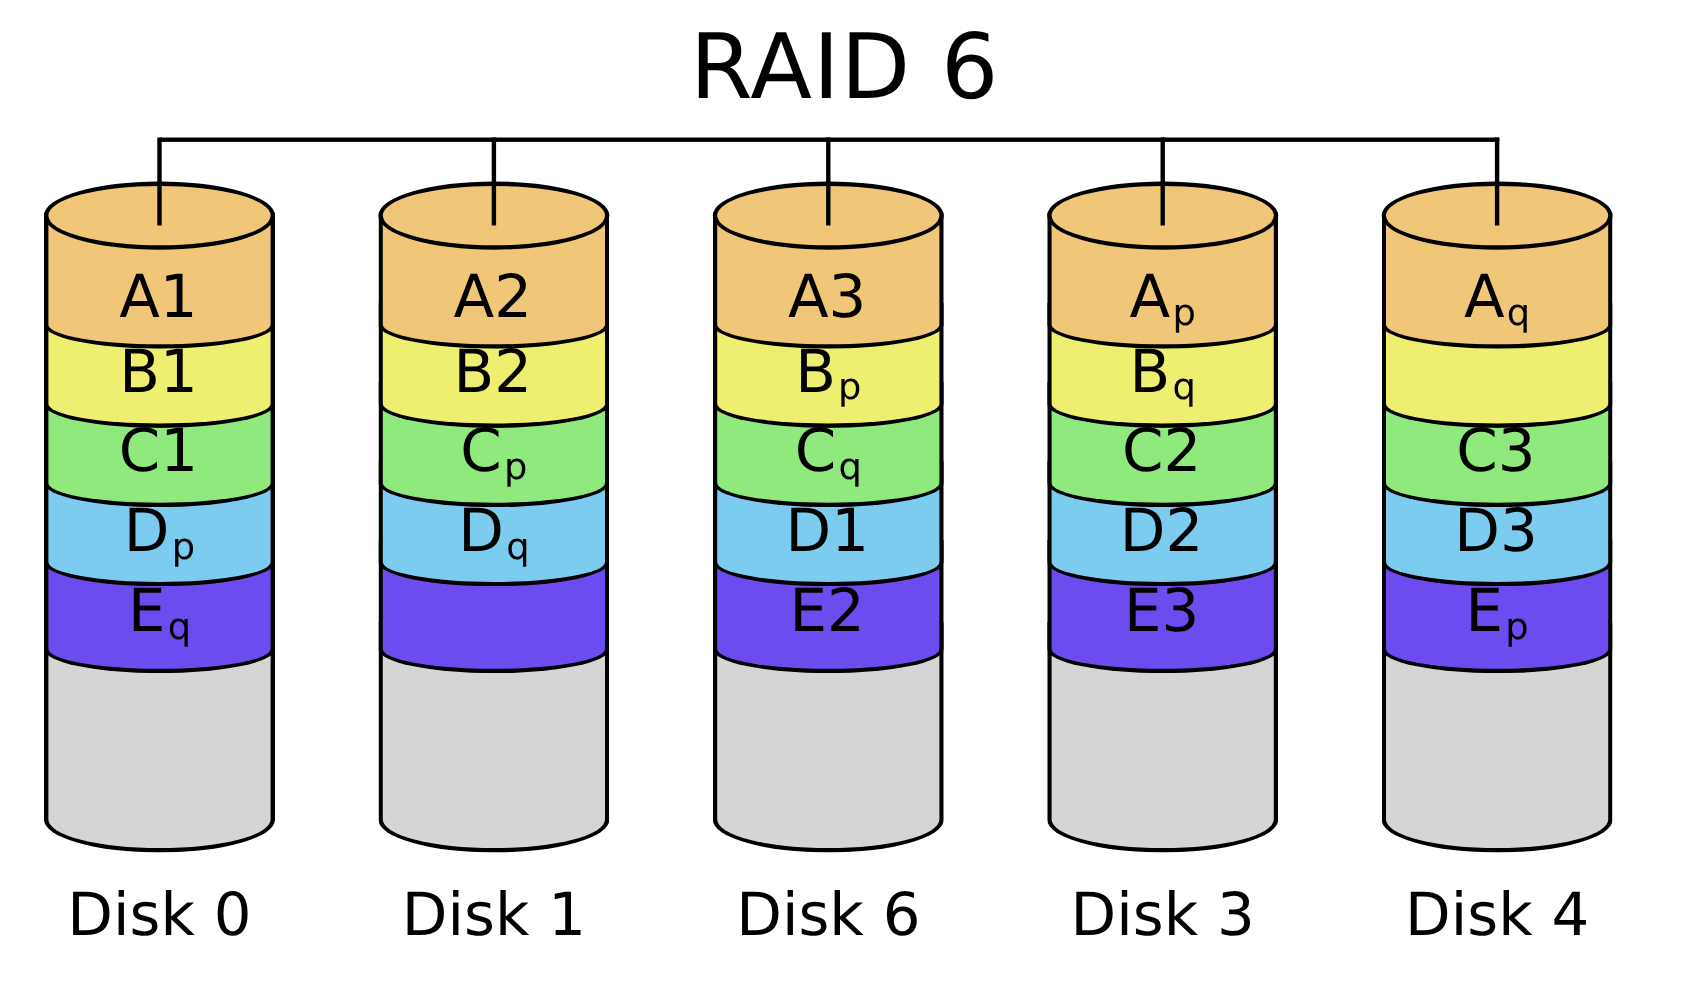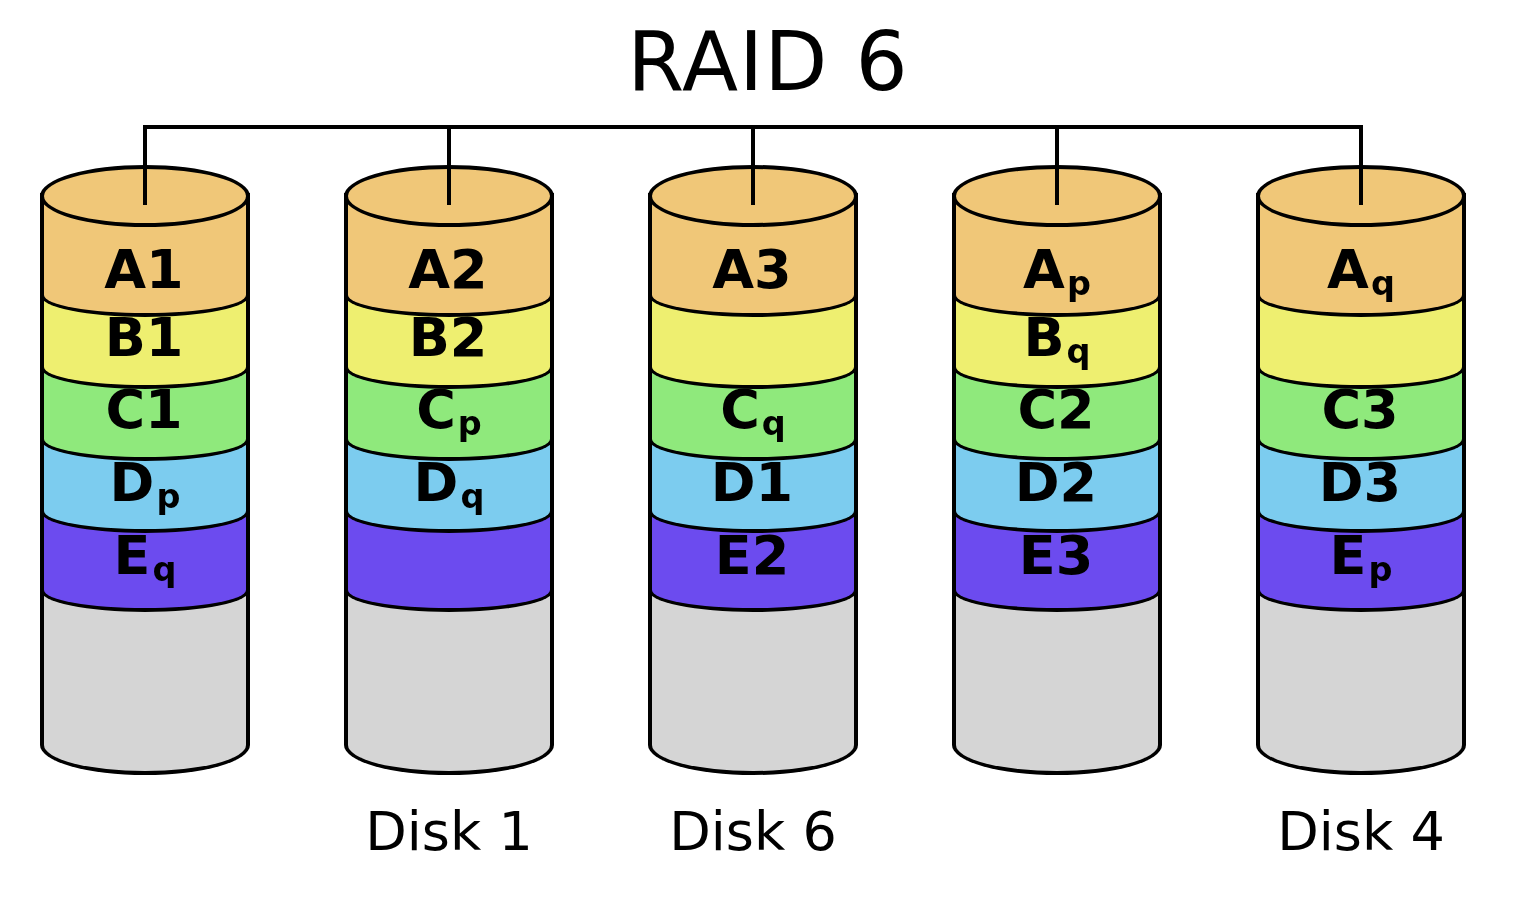--- a/index.html
+++ b/index.html
@@ -24,21 +24,21 @@
     position:absolute;top:125px;left:145px;width:1218px;height:4px;
     background:#000;
   }
   .drop{
     position:absolute;top:125px;width:4px;height:80px;
     background:#000;z-index:20;
   }
   .drop.p0{left:143px}.drop.p1{left:447px}.drop.p2{left:751px}
   .drop.p3{left:1055px}.drop.p4{left:1359px}
 
-  .disk{position:absolute;top:165px;width:210px;height:615px;font-weight:bold;}
+  .disk{position:absolute;top:165px;width:210px;height:615px;}
   .disk.d0{left:40px}.disk.d1{left:344px}.disk.d2{left:648px}
   .disk.d3{left:952px}.disk.d4{left:1256px}
 
   .cap{
     position:absolute;top:0;left:0;width:210px;height:62px;
     box-sizing:border-box;border:4px solid #000;border-radius:50%;
     z-index:9;
   }
   .stripe{
     position:absolute;left:0;width:210px;
@@ -94,20 +94,21 @@
     <div class="stripe sC" style="background-color: rgb(143, 233, 124);"></div>
     <div class="stripe sD" style="background-color: rgb(124, 204, 239);"></div>
     <div class="stripe sE" style="background-color: rgb(108, 75, 239);"></div>
     <div class="stripe sF" style="background-color: rgb(213, 213, 213);"></div>
     <div class="slabel lA"><span>A1</span><span class="sub"></span></div>
     <div class="slabel lB"><span>B1</span><span class="sub"></span></div>
     <div class="slabel lC"><span>C1</span><span class="sub"></span></div>
     <div class="slabel lD"><span>D</span><span class="sub">p</span></div>
     <div class="slabel lE"><span>E</span><span class="sub">q</span></div>
   </div>
+  <div class="diskname n0">Disk 0</div>
 
   <div class="disk d1">
     <div class="cap" style="background-color: rgb(240, 199, 120);"></div>
     <div class="stripe sA" style="background-color: rgb(240, 199, 120);"></div>
     <div class="stripe sB" style="background-color: rgb(238, 239, 112);"></div>
     <div class="stripe sC" style="background-color: rgb(143, 233, 124);"></div>
     <div class="stripe sD" style="background-color: rgb(124, 204, 239);"></div>
     <div class="stripe sE" style="background-color: rgb(108, 75, 239);"></div>
     <div class="stripe sF" style="background-color: rgb(213, 213, 213);"></div>
     <div class="slabel lA"><span>A2</span><span class="sub"></span></div>
@@ -119,40 +120,42 @@
 
   <div class="disk d2">
     <div class="cap" style="background-color: rgb(240, 199, 120);"></div>
     <div class="stripe sA" style="background-color: rgb(240, 199, 120);"></div>
     <div class="stripe sB" style="background-color: rgb(238, 239, 112);"></div>
     <div class="stripe sC" style="background-color: rgb(143, 233, 124);"></div>
     <div class="stripe sD" style="background-color: rgb(124, 204, 239);"></div>
     <div class="stripe sE" style="background-color: rgb(108, 75, 239);"></div>
     <div class="stripe sF" style="background-color: rgb(213, 213, 213);"></div>
     <div class="slabel lA"><span>A3</span><span class="sub"></span></div>
+    <div class="slabel lB"><span>B</span><span class="sub">p</span></div>
     <div class="slabel lC"><span>C</span><span class="sub">q</span></div>
     <div class="slabel lD"><span>D1</span><span class="sub"></span></div>
     <div class="slabel lE"><span>E2</span><span class="sub"></span></div>
   </div>
   <div class="diskname n2">Disk 6</div>
 
   <div class="disk d3">
     <div class="cap" style="background-color: rgb(240, 199, 120);"></div>
     <div class="stripe sA" style="background-color: rgb(240, 199, 120);"></div>
     <div class="stripe sB" style="background-color: rgb(238, 239, 112);"></div>
     <div class="stripe sC" style="background-color: rgb(143, 233, 124);"></div>
     <div class="stripe sD" style="background-color: rgb(124, 204, 239);"></div>
     <div class="stripe sE" style="background-color: rgb(108, 75, 239);"></div>
     <div class="stripe sF" style="background-color: rgb(213, 213, 213);"></div>
     <div class="slabel lA"><span>A</span><span class="sub">p</span></div>
     <div class="slabel lB"><span>B</span><span class="sub">q</span></div>
     <div class="slabel lC"><span>C2</span><span class="sub"></span></div>
     <div class="slabel lD"><span>D2</span><span class="sub"></span></div>
     <div class="slabel lE"><span>E3</span><span class="sub"></span></div>
   </div>
+  <div class="diskname n3">Disk 3</div>
 
   <div class="disk d4">
     <div class="cap" style="background-color: rgb(240, 199, 120);"></div>
     <div class="stripe sA" style="background-color: rgb(240, 199, 120);"></div>
     <div class="stripe sB" style="background-color: rgb(238, 239, 112);"></div>
     <div class="stripe sC" style="background-color: rgb(143, 233, 124);"></div>
     <div class="stripe sD" style="background-color: rgb(124, 204, 239);"></div>
     <div class="stripe sE" style="background-color: rgb(108, 75, 239);"></div>
     <div class="stripe sF" style="background-color: rgb(213, 213, 213);"></div>
     <div class="slabel lA"><span>A</span><span class="sub">q</span></div>

